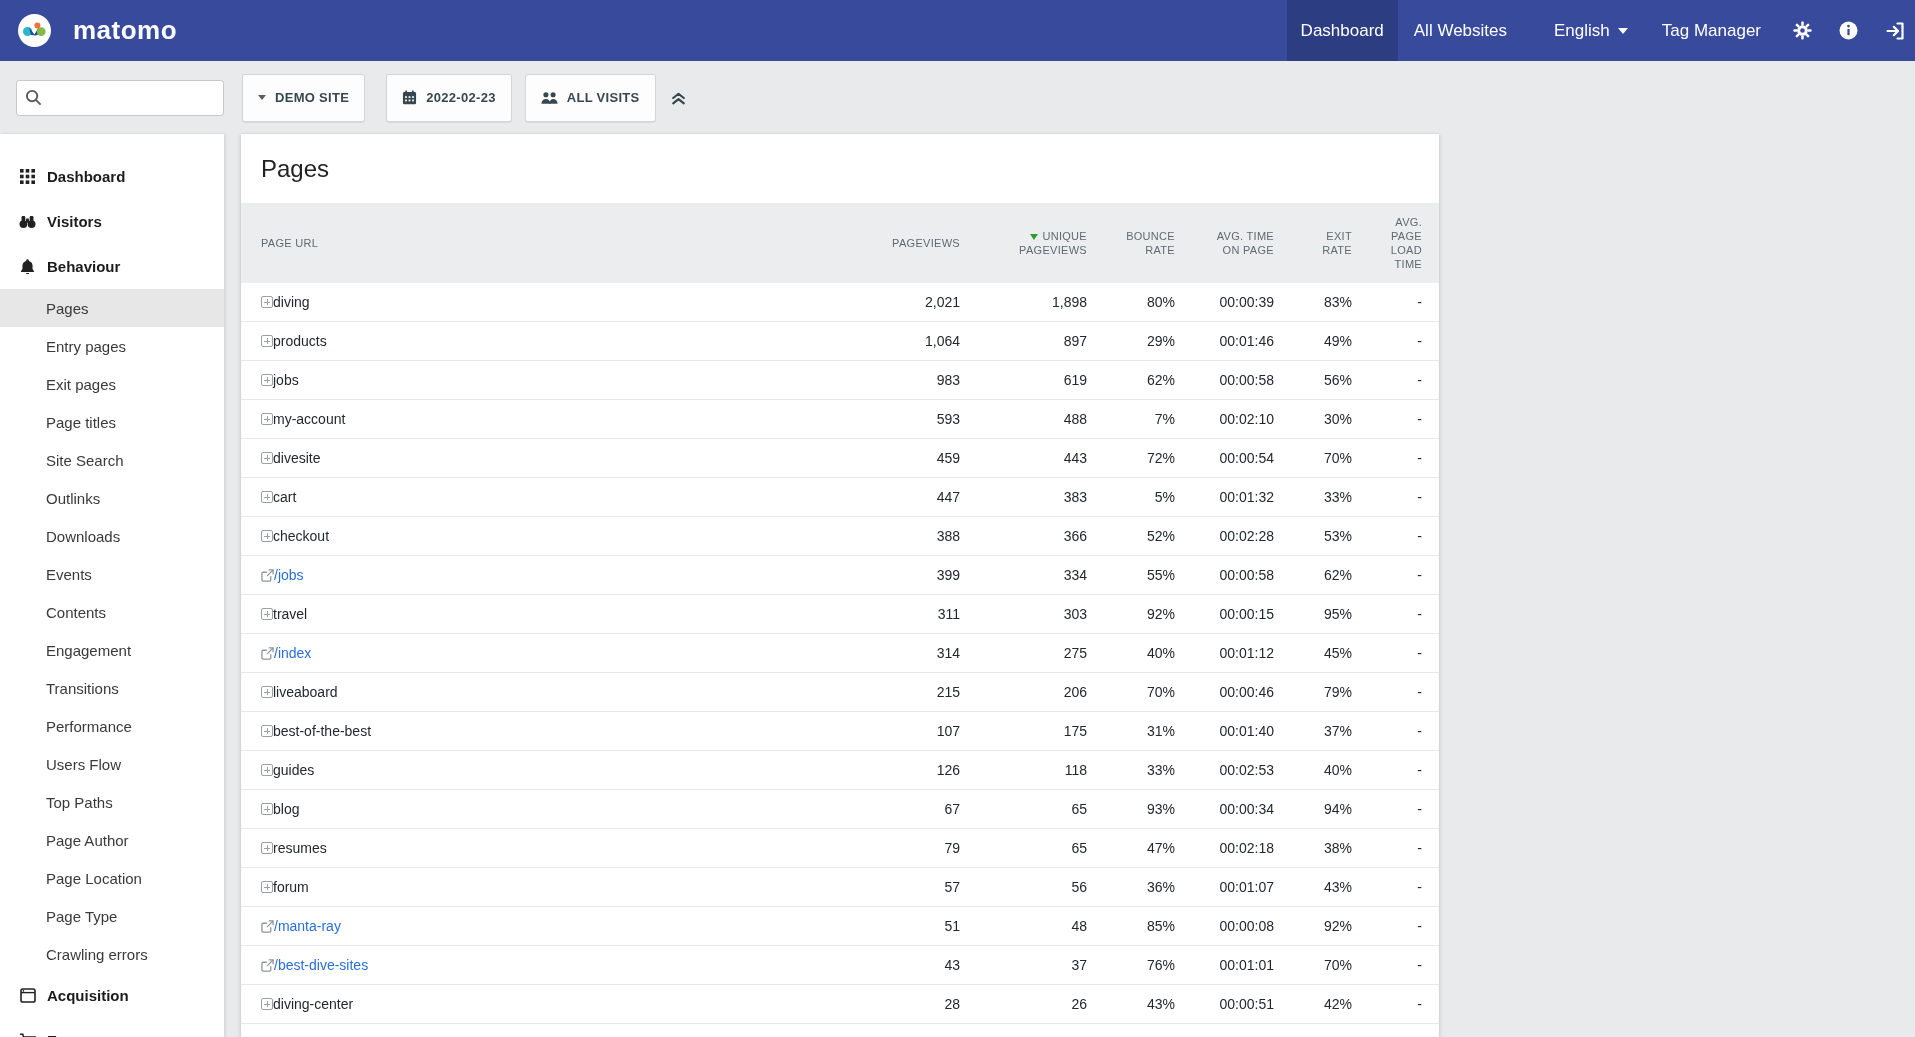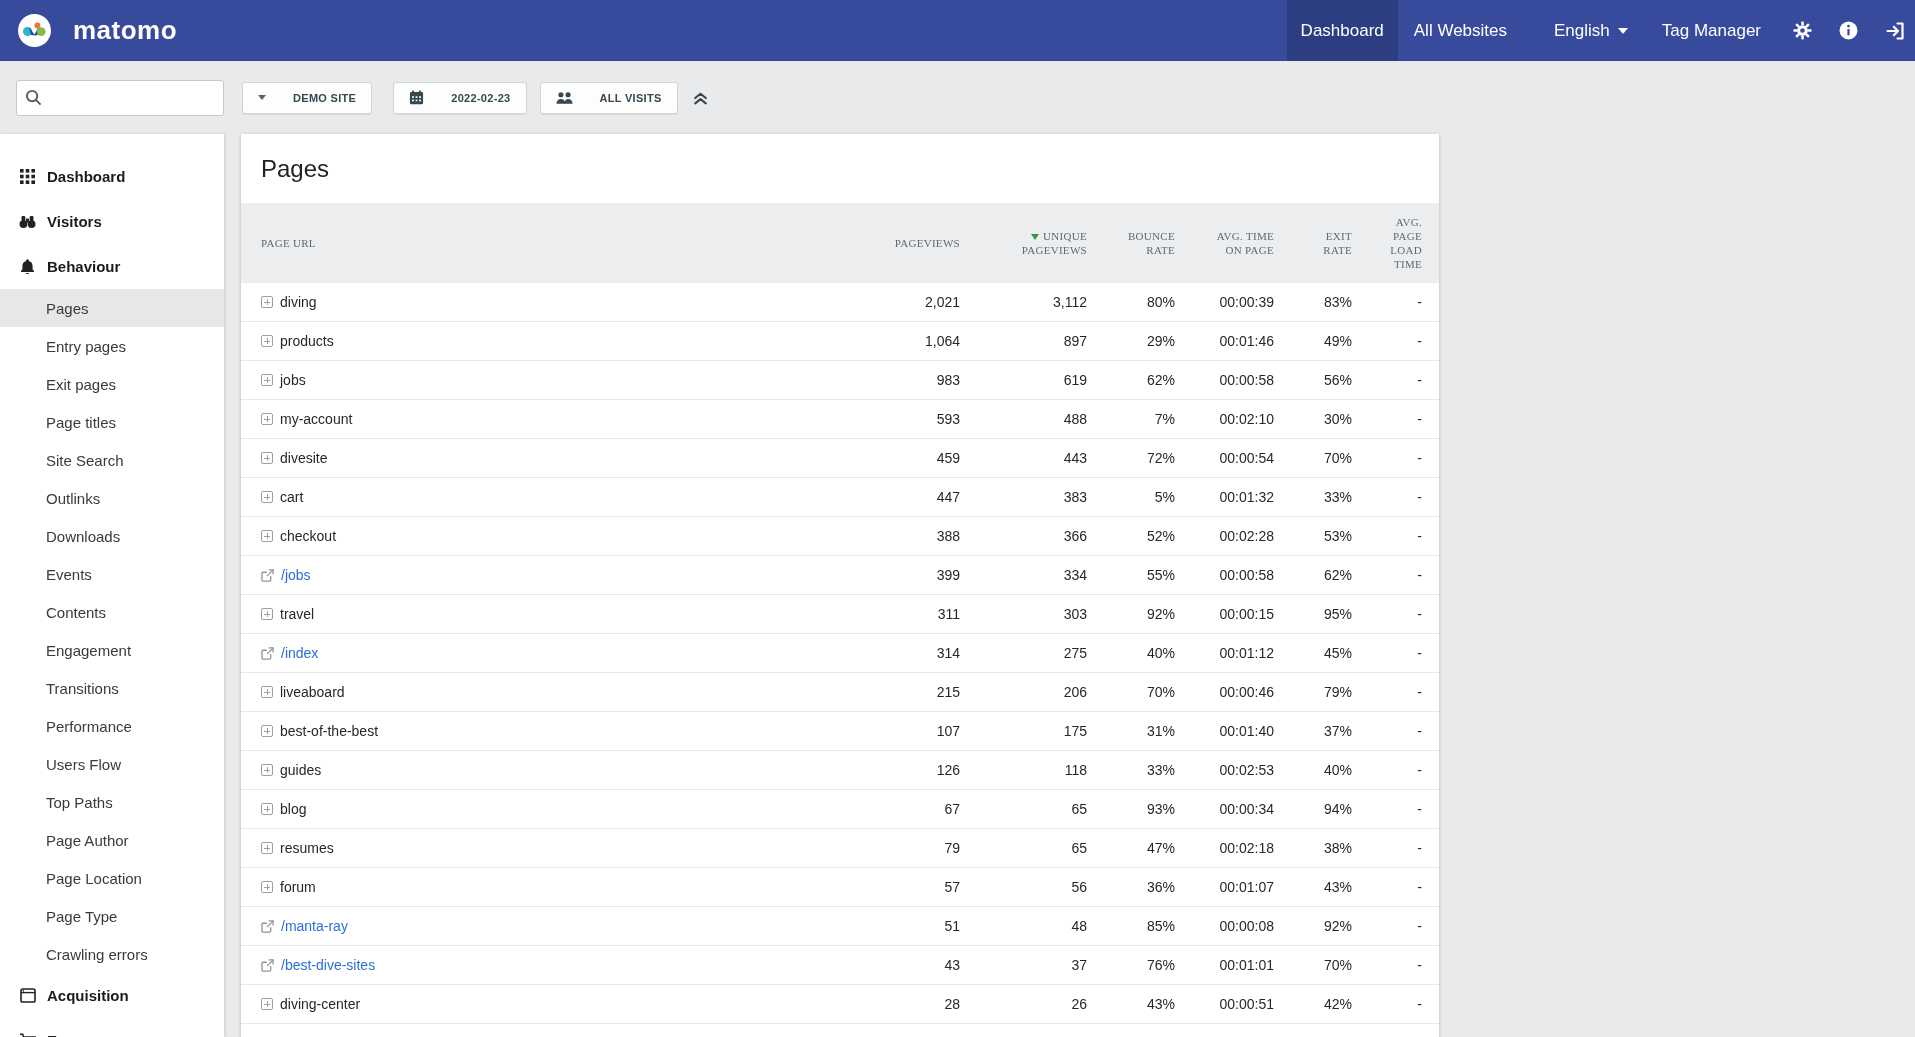--- a/index.html
+++ b/index.html
@@ -30,23 +30,23 @@
   .toolbar{ height:73px; display:flex; align-items:center; padding-left:16px; }
   .searchbox{
     width:208px; height:36px; background:#fff; border:1px solid #c6c8ca; border-radius:3px;
     display:flex; align-items:center; padding-left:8px; gap:6px;
   }
   .searchbox input{
     border:none; outline:none; flex:1; height:100%; font-size:14px; background:transparent;
     font-family:"Liberation Sans",sans-serif;
   }
   .tbtn{
-    height:32px; background:#fdfdfd; border:1px solid #d3d4d6; border-radius:3px;
-    display:flex; align-items:center; gap:27px; padding:0 15px; cursor:pointer;
-    font-size:11px; font-weight:bold; color:#37474f; letter-spacing:.3px; white-space:nowrap;
+    height:48px; background:#fdfdfd; border:1px solid #d3d4d6; border-radius:3px;
+    display:flex; align-items:center; gap:9px; padding:0 15px; cursor:pointer;
+    font-size:13px; font-weight:bold; color:#37474f; letter-spacing:.3px; white-space:nowrap;
     box-shadow:0 1px 1px rgba(0,0,0,.07);
   }
   .tbtn .caret{
     width:0;height:0;border-left:4px solid transparent;border-right:4px solid transparent;
     border-top:5px solid #55606a;
   }
   #site-selector{ margin-left:18px; }
   #date-selector{ margin-left:21px; }
   #segment-selector{ margin-left:13px; }
   #collapse-chevrons{ margin-left:14px; display:flex; align-items:center; cursor:pointer; }
@@ -76,30 +76,30 @@
     height:69px; display:flex; align-items:center; padding-left:20px;
     font-size:24px; font-weight:500; color:#222;
   }
   .grid7{
     display:grid;
     grid-template-columns:640px 79px 127px 88px 99px 78px 70px;
   }
   .thead{ background:#ecedef; height:80px; align-items:center; }
   .th{
     font-size:11px; color:#5f6a70; letter-spacing:.3px; text-align:right;
-    white-space:pre-line; line-height:14px; cursor:pointer;font-family:Liberation Serif, serif;
+    white-space:pre-line; line-height:14px; cursor:pointer;
   }
   .th.first{ text-align:left; padding-left:20px; }
   .sort-arrow{
     width:0;height:0;border-left:4px solid transparent;border-right:4px solid transparent;
     border-top:6px solid #339933; display:inline-block; margin-right:4px;
   }
   .trow{ height:39px; align-items:center; border-bottom:1px solid #e8e8e8; font-size:14px; }
   .cell.num{ text-align:right; color:#23282e; }
-  .cell.url{ padding-left:20px; display:flex; align-items:center; gap:7px; overflow:hidden; }
+  .cell.url{ padding-left:20px; display:flex; align-items:center; overflow:hidden; }
   .url-label{ color:#23282e; white-space:nowrap; }
   .trow.link-row .url-label{ color:#2a6fd9; cursor:pointer; }
   .plus-icon{
     width:12px; height:12px; border:1px solid #9aa0a6; border-radius:2px;
     position:relative; display:inline-block; flex-shrink:0; cursor:pointer; background:#fff;
   }
   .plus-icon::before{ content:""; position:absolute; left:2px; right:2px; top:5px; height:1px; background:#9aa0a6; }
   .plus-icon::after{ content:""; position:absolute; top:2px; bottom:2px; left:5px; width:1px; background:#9aa0a6; }
   .ext-icon{ display:flex; align-items:center; flex-shrink:0; }
 </style>
@@ -355,21 +355,21 @@
 TIME</span></div>
       </div>
 
       <div id="table-body">
   <div class="trow grid7">
     <div class="cell url">
       <span class="plus-icon"></span>
       <span class="url-label">diving</span>
     </div>
     <div class="cell num">2,021</div>
-    <div class="cell num">3,112</div>
+    <div class="cell num">1,898</div>
     <div class="cell num">80%</div>
     <div class="cell num">00:00:39</div>
     <div class="cell num">83%</div>
     <div class="cell num">-</div>
   </div>
 
   <div class="trow grid7">
     <div class="cell url">
       <span class="plus-icon"></span>
       <span class="url-label">products</span>

